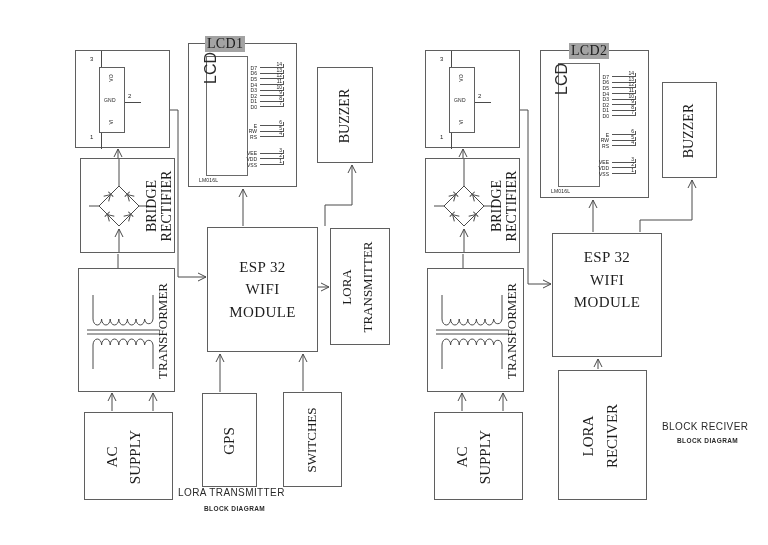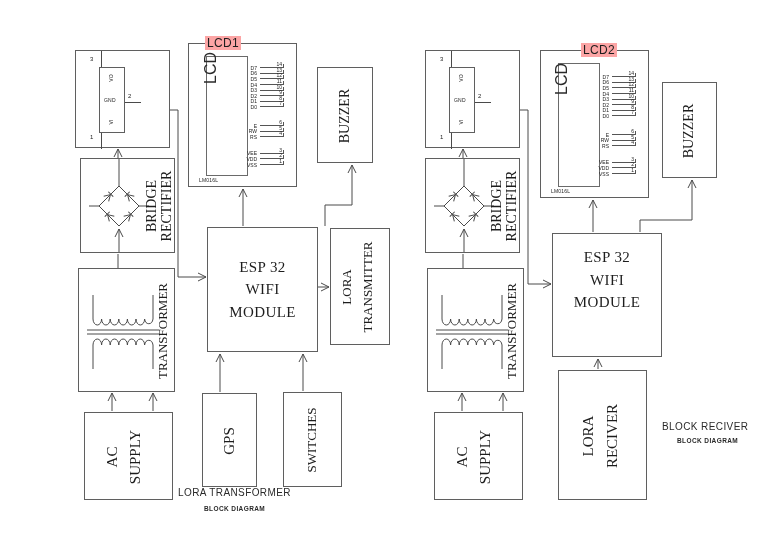--- a/index.html
+++ b/index.html
@@ -11,21 +11,21 @@
   .rot{position:absolute;transform:translate(-50%,-50%) rotate(-90deg);white-space:nowrap;
        text-align:center;line-height:1.1;}
   .es            {display:flex;flex-direction:column;align-items:center;justify-content:center;}
   .es.top        {justify-content:flex-start;padding-top:12px;}
   .es .ln        {font-size:15px;line-height:1.5;letter-spacing:.4px;}
   .tiny{font-size:5px;letter-spacing:.2px;}
   .pnum{position:absolute;font-size:6px;}
   .vline{position:absolute;width:1px;background:#4a4a4a;}
   .hline{position:absolute;height:1px;background:#4a4a4a;}
   .regbody{position:absolute;border:1px solid #5f5f5f;box-sizing:border-box;background:#fff;}
-  .lcd-title{position:absolute;font-size:12px;background:#fca5a5;padding:0 2px;letter-spacing:.3px;}
+  .lcd-title{position:absolute;font-size:14px;background:#a3a3a3;padding:0 2px;letter-spacing:.3px;font-family:Liberation Serif, serif;}
   .lcd-screen{position:absolute;border:1px solid #6a6a6a;background:#fff;}
   .lcd-chip{position:absolute;font-size:5px;letter-spacing:.2px;}
   .lcd-big{font-size:16px;letter-spacing:0;color:#2a2a2a;}
   .pins{position:absolute;}
   .pin-row{display:flex;align-items:center;height:5.6px;}
   .pin-name{width:16px;text-align:right;font-size:5px;color:#222;}
   .pin-line{position:relative;width:24px;height:1px;background:#555;margin-left:3px;}
   .pin-line::after{content:'';position:absolute;right:0;top:-3px;width:1px;height:3px;background:#555;}
   .pin-num{position:absolute;right:2px;bottom:1px;font-size:5px;font-style:normal;color:#222;}
   .grp2{margin-top:13px;} .grp3{margin-top:11px;}
@@ -253,21 +253,21 @@
   </div>
 
   <div class="box" style="left:202px;top:393px;width:55px;height:94px;">
     <div class="rot slabel" style="left:26px;top:47px;font-size:15px;">GPS</div>
   </div>
 
   <div class="box" style="left:283px;top:392px;width:59px;height:95px;">
     <div class="rot slabel" style="left:28px;top:47px;font-size:13px;">SWITCHES</div>
   </div>
 
-  <div class="cap1" style="left:178px;top:487px;">LORA TRANSFORMER</div>
+  <div class="cap1" style="left:178px;top:487px;">LORA TRANSMITTER</div>
   <div class="cap2" style="left:204px;top:505px;">BLOCK DIAGRAM</div>
 
   <div class="box" style="left:425px;top:50px;width:95px;height:98px;">
     <div class="vline" style="left:25px;top:0;height:16px;"></div>
     <span class="pnum" style="left:14px;top:5px;">3</span>
     <div class="vline" style="left:25px;top:82px;height:16px;"></div>
     <span class="pnum" style="left:14px;top:83px;">1</span>
     <div class="hline" style="left:49px;top:51px;width:16px;"></div>
     <span class="pnum" style="left:52px;top:42px;">2</span>
     <div class="regbody" style="left:23px;top:16px;width:26px;height:66px;">
@@ -326,21 +326,21 @@
   </div>
 
   <div class="box" style="left:434px;top:412px;width:89px;height:88px;">
     <div class="rot slabel" style="left:38px;top:44px;font-size:15px;line-height:1.5;">
       <div>AC</div>
         <div>SUPPLY</div>
     </div>
   </div>
 
   <div class="box" style="left:540px;top:50px;width:109px;height:148px;">
-    <span class="lcd-title" style="left:40px;top:-8px;">LCD2</span>
+    <span class="lcd-title" style="left:28px;top:-8px;">LCD2</span>
     <div class="lcd-screen" style="left:17px;top:12px;width:40px;bottom:10px;"></div>
     <div class="rot lcd-big" style="left:21px;top:28px;">LCD</div>
     <span class="lcd-chip" style="left:10px;bottom:3px;">LM016L</span>
     <div class="pins" style="left:52px;top:23px;">
       <div>
           <div class="pin-row">
           <span class="pin-name">D7</span>
           <span class="pin-line">
               <i class="pin-num">14</i>
             </span>

